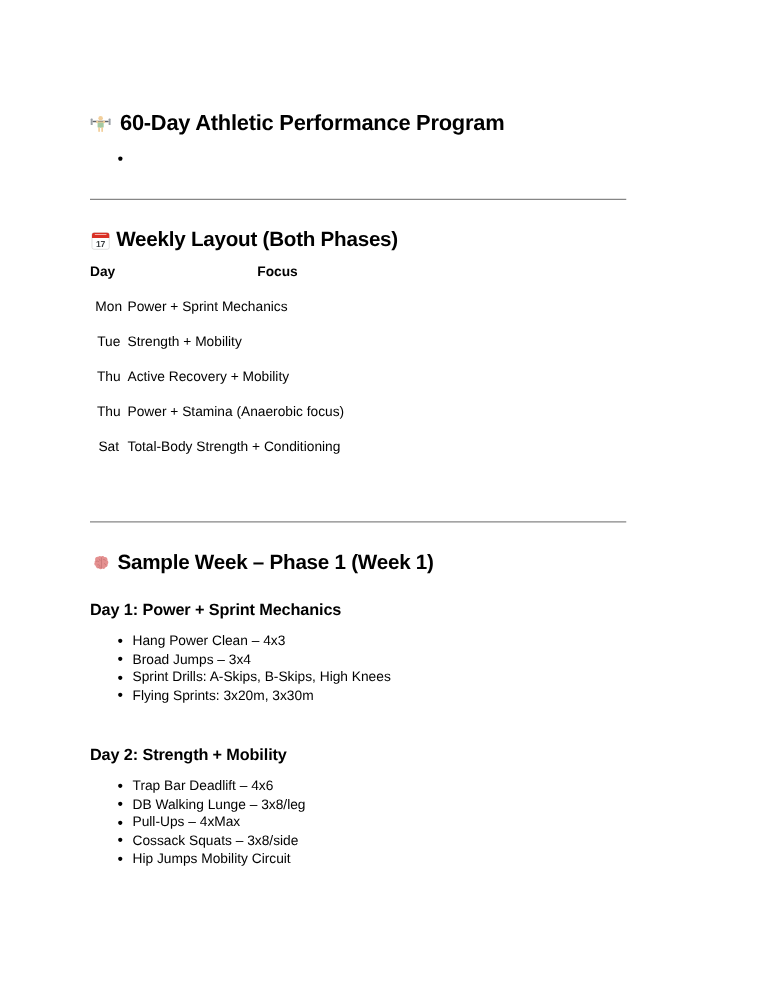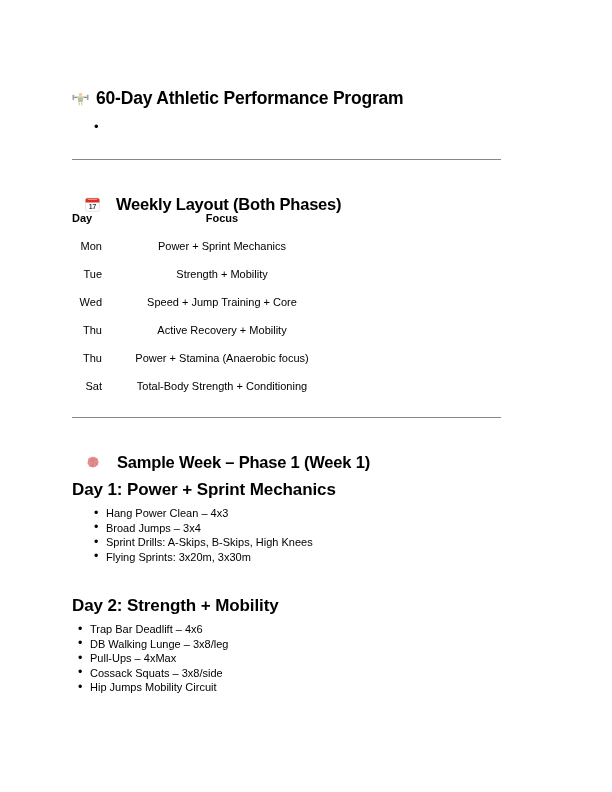--- a/index.html
+++ b/index.html
@@ -34,48 +34,48 @@
     letter-spacing: -0.2px;
     margin: 0;
     padding: 0;
     line-height: 1.2;
   }
   .h1-title { display: inline-block; }
 
   .h2 {
     display: flex;
     align-items: center;
-    gap: 15px;
+    gap: 4px;
     font-size: 16.5px;
     font-weight: bold;
     letter-spacing: -0.2px;
-    margin: 12px;
+    margin: 0;
     line-height: 1.2;
   }
 
   .h3 {
-    font-size: 17px;
+    font-size: 13px;
     font-weight: bold;
     letter-spacing: -0.1px;
     margin: 0;
     line-height: 1.2;
   }
 
   
   .block-title { position: absolute; left: 72px; top: 88px; }
   .block-empty-bullet { position: absolute; left: 72px; top: 120px; }
   .rule-1 { position: absolute; left: 72px; top: 159px; width: 468px; }
   .block-weekly { position: absolute; left: 72px; top: 183px; }
   .block-table { position: absolute; left: 72px; top: 212px; }
   .rule-2 { position: absolute; left: 72px; top: 417px; width: 468px; }
   .block-sample { position: absolute; left: 72px; top: 441px; }
   .block-day1-h { position: absolute; left: 72px; top: 480px; }
   .block-day1-list { position: absolute; left: 72px; top: 506px; }
   .block-day2-h { position: absolute; left: 72px; top: 596px; }
-  .block-day2-list { position: absolute; left: 56px; top: 622px; }
+  .block-day2-list { position: absolute; left: 72px; top: 622px; }
 
   hr.rule {
     border: 0;
     border-top: 1px solid #868686;
     margin: 0;
     height: 0;
   }
 
   
   ul.doclist {
@@ -121,26 +121,26 @@
     width: 30px;
     text-align: left;
   }
   table.weektable th.col-focus {
     width: 240px;
     text-align: center;
     padding-left: 0;
   }
   table.weektable td.col-day {
     width: 30px;
-    text-align: right;
+    text-align: center;
     padding-bottom: 16px;
     white-space: nowrap;
   }
   table.weektable td.col-focus {
-    text-align: center;
+    text-align: left;
     padding-bottom: 16px;
     padding-left: 0;
     white-space: nowrap;
   }
   table.weektable tr:last-child td { padding-bottom: 0; }
 
   
   ul.exlist {
     list-style: none;
     margin: 0;
@@ -228,24 +228,20 @@
       <tbody>
         <tr>
           <td class="col-day">Mon</td>
           <td class="col-focus">Power + Sprint Mechanics</td>
         </tr>
         <tr>
           <td class="col-day">Tue</td>
           <td class="col-focus">Strength + Mobility</td>
         </tr>
         <tr>
-          <td class="col-day">Wed</td>
-          <td class="col-focus">Speed + Jump Training + Core</td>
-        </tr>
-        <tr>
           <td class="col-day">Thu</td>
           <td class="col-focus">Active Recovery + Mobility</td>
         </tr>
         <tr>
           <td class="col-day">Thu</td>
           <td class="col-focus">Power + Stamina (Anaerobic focus)</td>
         </tr>
         <tr>
           <td class="col-day">Sat</td>
           <td class="col-focus">Total-Body Strength + Conditioning</td>

